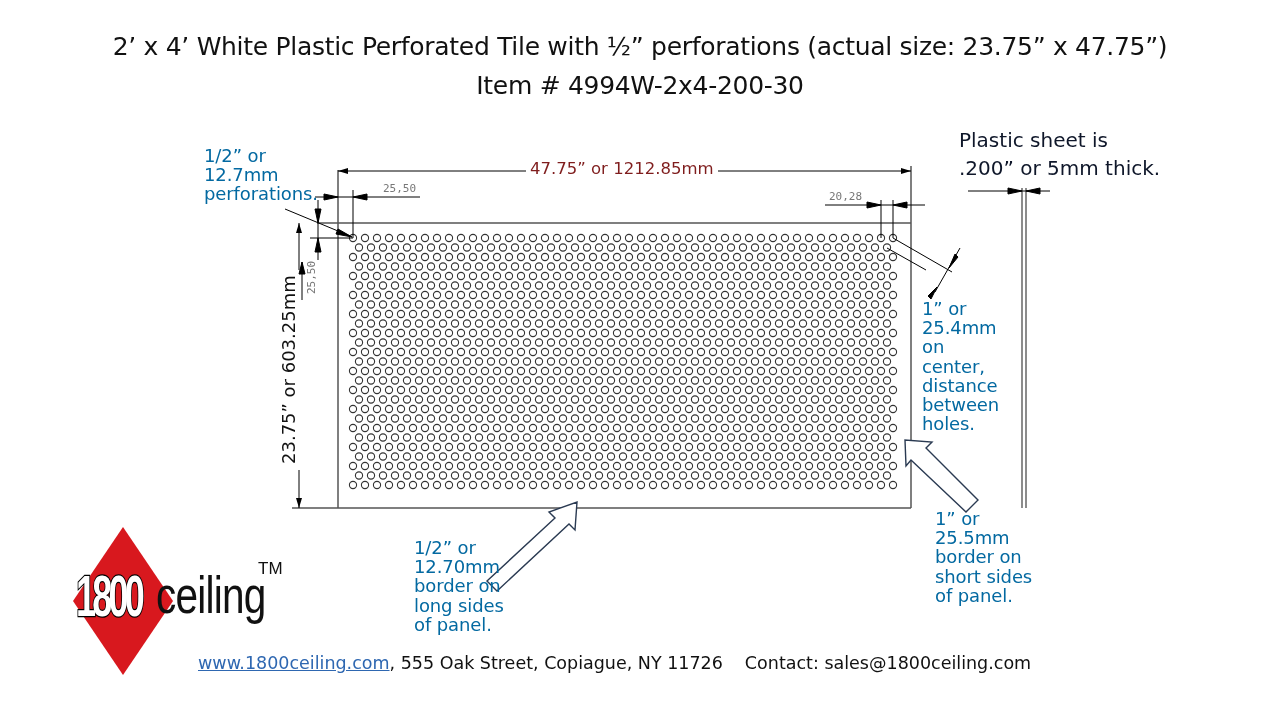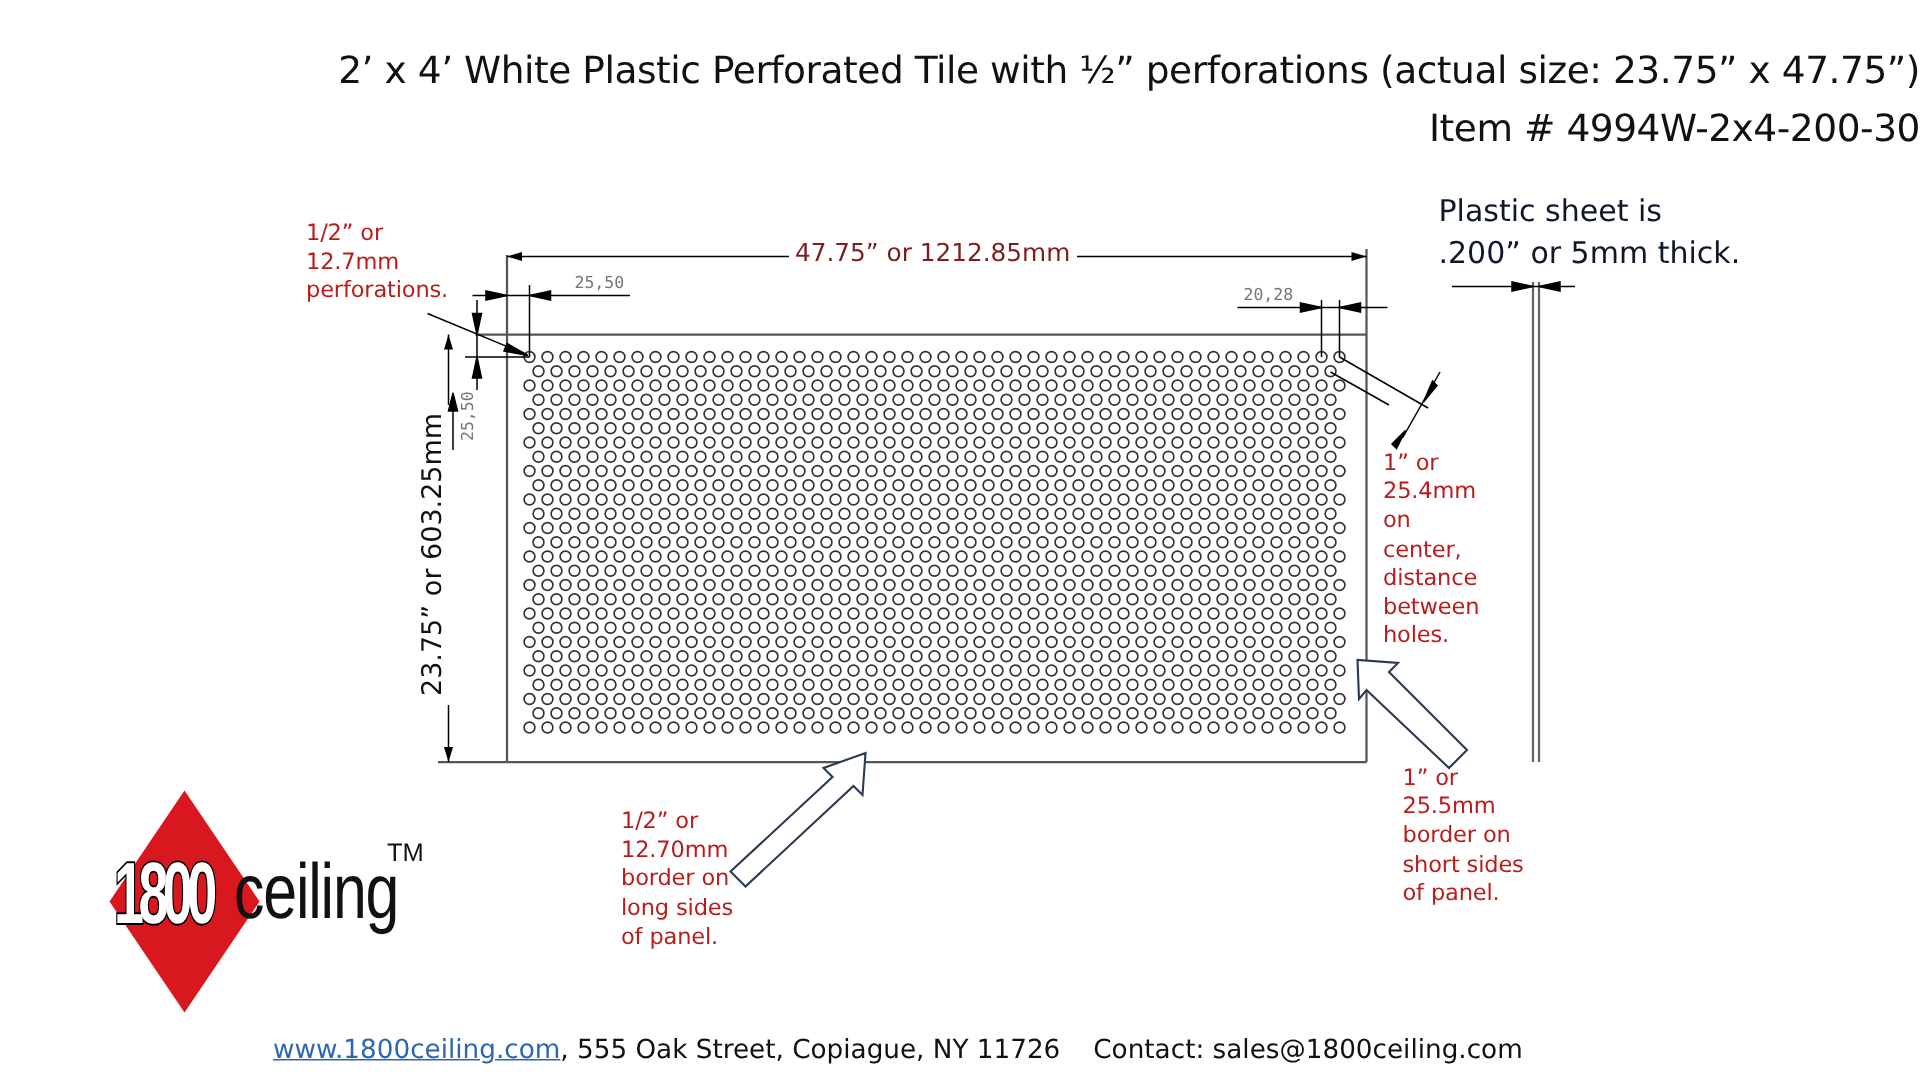--- a/index.html
+++ b/index.html
@@ -1,27 +1,27 @@
 <!DOCTYPE html>
 <html><head>
   <meta charset="utf-8">
   <style>
     html, body { margin: 0; padding: 0; background: #ffffff; }
     body { width: 1280px; height: 720px; position: relative; overflow: hidden; font-family: "DejaVu Sans", sans-serif; color: #111; }
-    .title { position: absolute; left: 0; width: 1280px; text-align: right; font-size: 25px; letter-spacing: -0.3px; color: #111; }
+    .title { position: absolute; left: 0; width: 1280px; text-align: center; font-size: 25px; letter-spacing: -0.3px; color: #111; }
     .title.l1 { top: 32px; }
     .title.l2 { top: 71px; }
-    .note { position: absolute; font-size: 15px; line-height: 19.2px; color: #b91c1c; white-space: pre-line; letter-spacing: -0.1px; }
+    .note { position: absolute; font-size: 18px; line-height: 19.2px; color: #0369a1; white-space: pre-line; letter-spacing: -0.1px; }
     .big-note { position: absolute; font-size: 20px; line-height: 28px; color: #0f172a; white-space: pre-line; }
     .dim-text { position: absolute; font-size: 16.5px; color: #7f1d1d; background: #fff; padding: 0 4px; }
     .vert-text { position: absolute; font-size: 18px; color: #111; transform: rotate(-90deg); transform-origin: left top; white-space: nowrap; }
     .small-dim { position: absolute; font-family: "DejaVu Sans Mono", monospace; font-size: 11px; color: #777; }
     .small-dim.vert { transform: rotate(-90deg); transform-origin: left top; }
     svg.draw { position: absolute; left: 0; top: 0; }
-    .footer { position: absolute; top: 653px; left: 182px; font-size: 17.5px; color: #111; white-space: nowrap; margin-top: 37px; }
+    .footer { position: absolute; top: 653px; left: 198px; font-size: 17.5px; color: #111; white-space: nowrap; }
     .footer a { color: #2e67b1; text-decoration: underline; }
     .footer .gap { display: inline-block; width: 22px; }
     .logo { position: absolute; left: 62px; top: 525px; width: 240px; height: 160px; }
     .logo-num { position: absolute; left: 14px; top: 37px; font-family: "Liberation Sans", sans-serif; font-weight: bold; font-size: 58px; color: #fff; letter-spacing: -6px; transform: scaleX(0.62); transform-origin: left top; -webkit-text-stroke: 2.5px #000; paint-order: stroke fill; }
     .logo-word { position: absolute; left: 94px; top: 40px; font-family: "Liberation Sans", sans-serif; font-size: 52px; color: #111; transform: scaleX(0.78); transform-origin: left top; letter-spacing: -1px; }
     .logo-tm { position: absolute; left: 196px; top: 34px; font-family: "Liberation Sans", sans-serif; font-size: 17px; color: #111; }
   </style>
 </head>
 <body>
 

